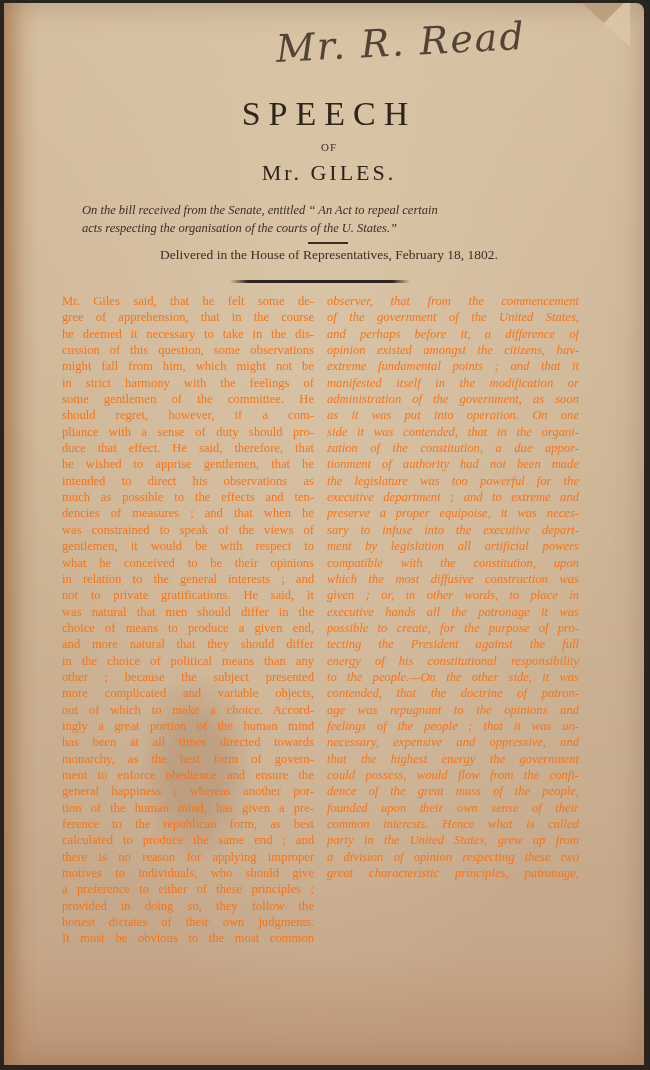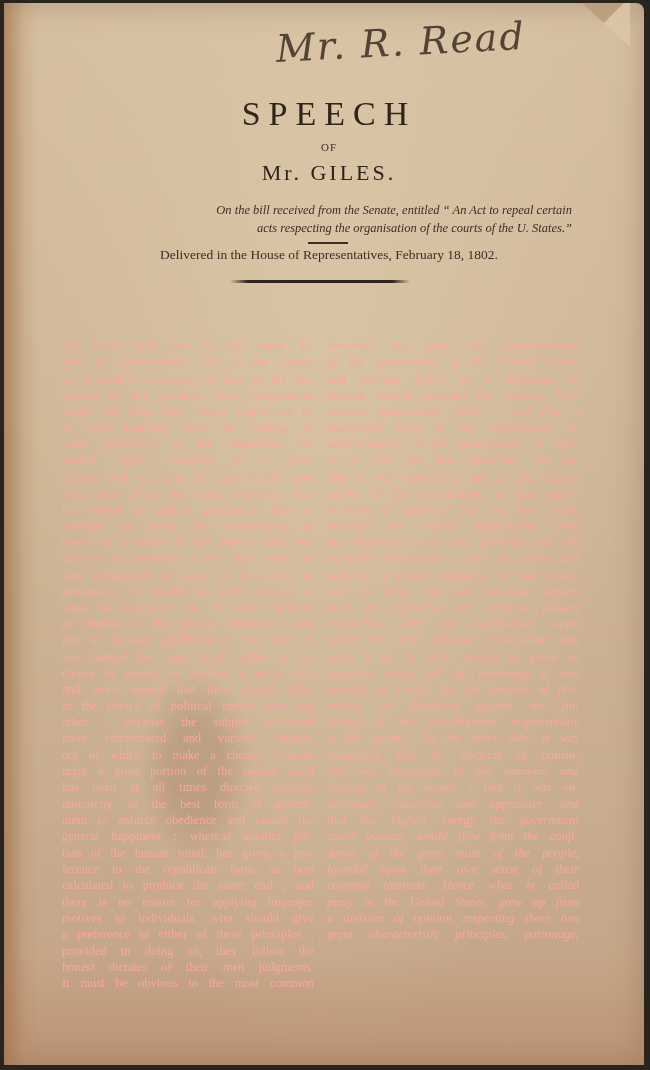--- a/index.html
+++ b/index.html
@@ -98,21 +98,21 @@
       text-align: center;
       font-size: 22px;
       letter-spacing: 3px;
       color: #2e241c;
     }
     .subtitle {
       position: absolute;
       left: 78px;
       width: 490px;
       top: 198px;
-      text-align: right;
+      text-align: left;
       font-style: italic;
       font-size: 12.5px;
       line-height: 18px;
       color: #3a2e25;
     }
     .rule-small {
       position: absolute;
       left: 304px;
       top: 239px;
       width: 40px;
@@ -137,23 +137,22 @@
       height: 3px;
       background: linear-gradient(90deg, transparent, #2e241c 10%, #2e241c 90%, transparent);
       border-radius: 2px;
     }
     .column {
       position: absolute;
       top: 293px;
       width: 252px;
       font-size: 12.6px;
       line-height: 16.35px;
-      color: #fca5a5;
+      color: #f97316;
       text-align: justify;
-      margin-top: 45px;
     }
     .column .line {
       display: block;
       white-space: nowrap;
       text-align: justify;
       text-align-last: justify;
       height: 16.35px;
       overflow: hidden;
     }
     .column .line.last {
@@ -235,23 +234,22 @@
     <span class="line">of the government of the United States,</span>
     <span class="line">and perhaps before it, a difference of</span>
     <span class="line">opinion existed amongst the citizens, hav-</span>
     <span class="line">extreme fundamental points ; and that it</span>
     <span class="line">manifested itself in the modification or</span>
     <span class="line">administration of the government, as soon</span>
     <span class="line">as it was put into operation.  On one</span>
     <span class="line">side it was contended, that in the organi-</span>
     <span class="line">zation of the constitution, a due appor-</span>
     <span class="line">tionment of authority had not been made</span>
-    <span class="line">amongst the several departments.  That</span>
     <span class="line">the legislature was too powerful for the</span>
-    <span class="line">executive department ; and to create and</span>
+    <span class="line">executive department ; and to extreme and</span>
     <span class="line">preserve a proper equipoise, it was neces-</span>
     <span class="line">sary to infuse into the executive depart-</span>
     <span class="line">ment by legislation all artificial powers</span>
     <span class="line">compatible with the constitution, upon</span>
     <span class="line">which the most diffusive construction was</span>
     <span class="line">given ; or, in other words, to place in</span>
     <span class="line">executive hands all the patronage it was</span>
     <span class="line">possible to create, for the purpose of pro-</span>
     <span class="line">tecting  the  President  against  the  full</span>
     <span class="line">energy of his constitutional responsibility</span>

